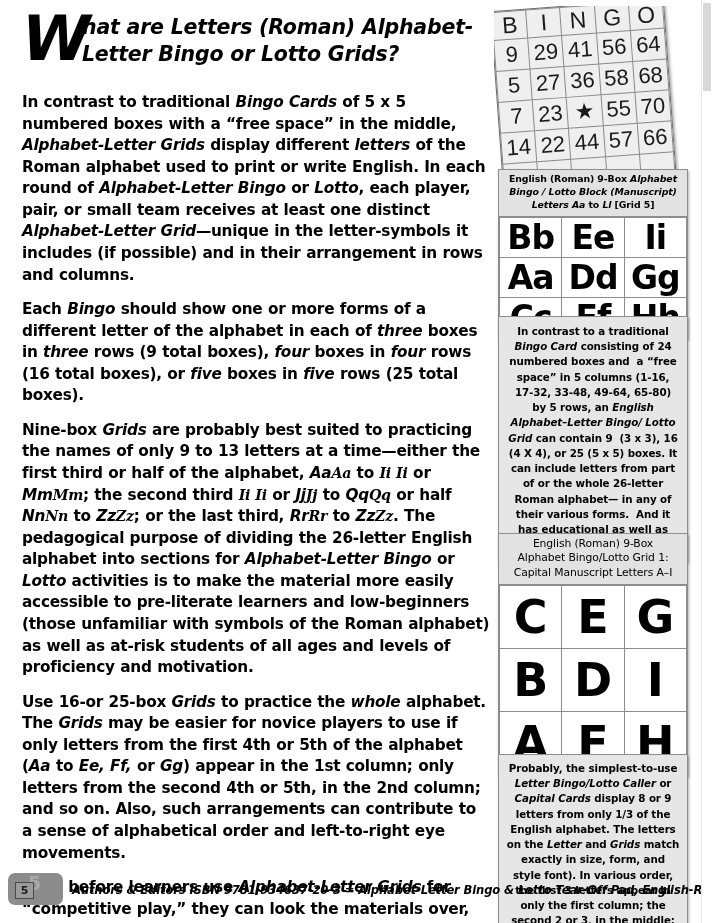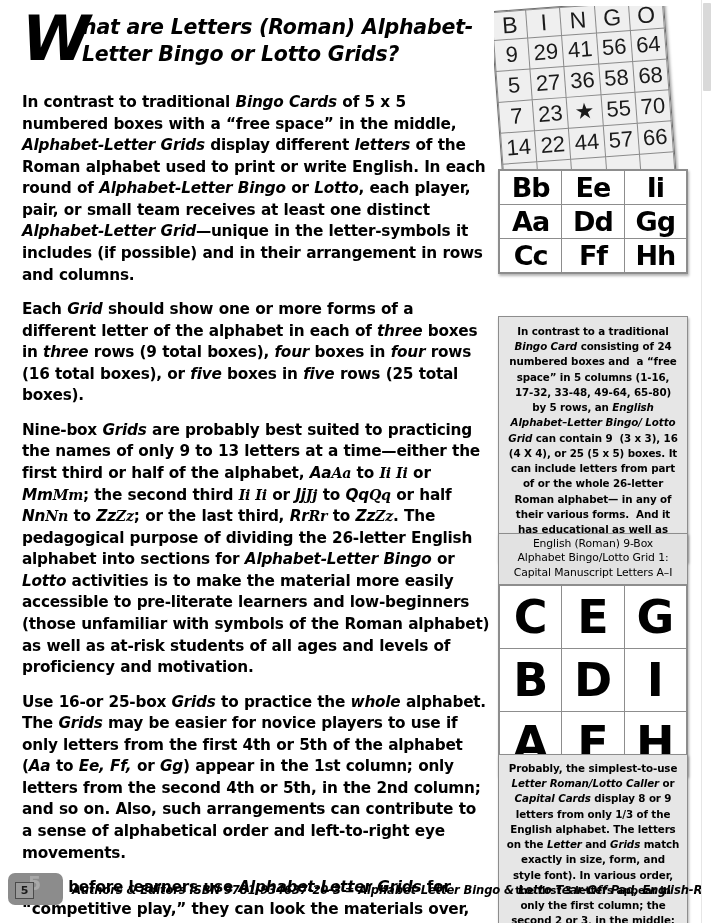--- a/index.html
+++ b/index.html
@@ -222,21 +222,21 @@
     text-align: center;
     vertical-align: middle;
     padding: 0;
     background: #fff;
   }
 
   
   #grid5 { left: 0px; top: 169px; }
   #grid5 .lettergrid td {
     height: 33px;
-    font-size: 27px;
+    font-size: 33px;
     font-weight: 700;
     font-family: "DejaVu Sans", sans-serif;
     letter-spacing: -1px;
   }
 
   
   #note1 {
     left: 0px;
     top: 316px;
     background: #e6e6e6;
@@ -289,21 +289,21 @@
     <div id="title-block">
       <span id="dropcap">W</span>
       <h1 id="title-text">hat are Letters (Roman) Alphabet-Letter Bingo or Lotto Grids?</h1>
     </div>
 
     <p class="para">
       In contrast to traditional <i>Bingo Cards</i> of 5 x 5 numbered boxes with a “free space” in the middle, <i>Alphabet-Letter Grids</i> display different <i>letters</i> of the Roman alphabet used to print or write English. In each round of <i>Alphabet-Letter Bingo</i> or <i>Lotto</i>, each player, pair, or small team receives at least one distinct <i>Alphabet-Letter Grid</i>—unique in the letter-symbols it includes (if possible) and in their arrangement in rows and columns.
     </p>
 
     <p class="para">
-      Each <i>Grid</i> should show one or more forms of a different letter of the alphabet in each of <i>three</i> boxes in <i>three</i> rows (9 total boxes), <i>four</i> boxes in <i>four</i> rows (16 total boxes), or <i>five</i> boxes in <i>five</i> rows (25 total boxes).
+      Each <i>Bingo</i> should show one or more forms of a different letter of the alphabet in each of <i>three</i> boxes in <i>three</i> rows (9 total boxes), <i>four</i> boxes in <i>four</i> rows (16 total boxes), or <i>five</i> boxes in <i>five</i> rows (25 total boxes).
     </p>
 
     <p class="para">
       Nine-box <i>Grids</i> are probably best suited to practicing the names of only 9 to 13 letters at a time—either the first third or half of the alphabet, <i>Aa</i><span class="cur">Aa</span> to <span class="cur">Ii Ii</span> or <i>Mm</i><span class="cur">Mm</span>; the second third <span class="cur">Ii Ii</span> or <i>Jj</i><span class="cur">Jj</span> to <i>Qq</i><span class="cur">Qq</span> or half <i>Nn</i><span class="cur">Nn</span> to <i>Zz</i><span class="cur">Zz</span>; or the last third, <i>Rr</i><span class="cur">Rr</span> to <i>Zz</i><span class="cur">Zz</span>. The pedagogical purpose of dividing the 26-letter English alphabet into sections for <i>Alphabet-Letter Bingo</i> or <i>Lotto</i> activities is to make the material more easily accessible to pre-literate learners and low-beginners (those unfamiliar with symbols of the Roman alphabet) as well as at-risk students of all ages and levels of proficiency and motivation.
     </p>
 
     <p class="para">
       Use 16-or 25-box <i>Grids</i> to practice the <i>whole</i> alphabet. The <i>Grids</i> may be easier for novice players to use if only letters from the first 4th or 5th of the alphabet (<i>Aa</i> to <i>Ee, Ff,</i> or <i>Gg</i>) appear in the 1st column; only letters from the second 4th or 5th, in the 2nd column; and so on. Also, such arrangements can contribute to a sense of alphabetical order and left-to-right eye movements.
     </p>
 
@@ -359,20 +359,25 @@
             <td></td>
             <td></td>
             <td></td>
           </tr>
         </tbody>
           </table>
       </div>
     </div>
 
     <div class="panel" id="grid5">
+      <div class="panel-head">
+        <span>English (Roman) 9-Box </span><i>Alphabet</i><br>
+        <i>Bingo / Lotto Block (Manuscript)</i><br>
+        <i>Letters  Aa</i><span> to </span><i>Ll</i><span>  [Grid 5]</span>
+      </div>
       <table class="lettergrid">
         <tbody>
             <tr>
           <td>Bb</td>
           <td>Ee</td>
           <td>Ii</td>
         </tr>
         <tr>
           <td>Aa</td>
           <td>Dd</td>
@@ -415,21 +420,21 @@
           <td>A</td>
           <td>F</td>
           <td>H</td>
         </tr>
       </tbody>
         </table>
     </div>
 
     <div class="panel" id="note2">
       <p class="note-text">
-        Probably, the simplest-to-use <i>Letter Roman/Lotto Caller</i> or <i>Capital Cards</i> display 8 or 9 letters from only 1/3 of the English alphabet. The letters on the <i>Letter</i> and <i>Grids</i> match exactly in size, form, and style font). In various order, the first 3 letters appear in only the first column; the second 2 or 3, in the middle; and the last three, on the right.
+        Probably, the simplest-to-use <i>Letter Bingo/Lotto Caller</i> or <i>Capital Cards</i> display 8 or 9 letters from only 1/3 of the English alphabet. The letters on the <i>Letter</i> and <i>Grids</i> match exactly in size, form, and style font). In various order, the first 3 letters appear in only the first column; the second 2 or 3, in the middle; and the last three, on the right.
       </p>
     </div>
 
   </div>
 
   <div id="footer">
     <div id="page-badge">
       <span id="page-badge-ghost">5</span>
       <span id="page-badge-box">5</span>
     </div>

